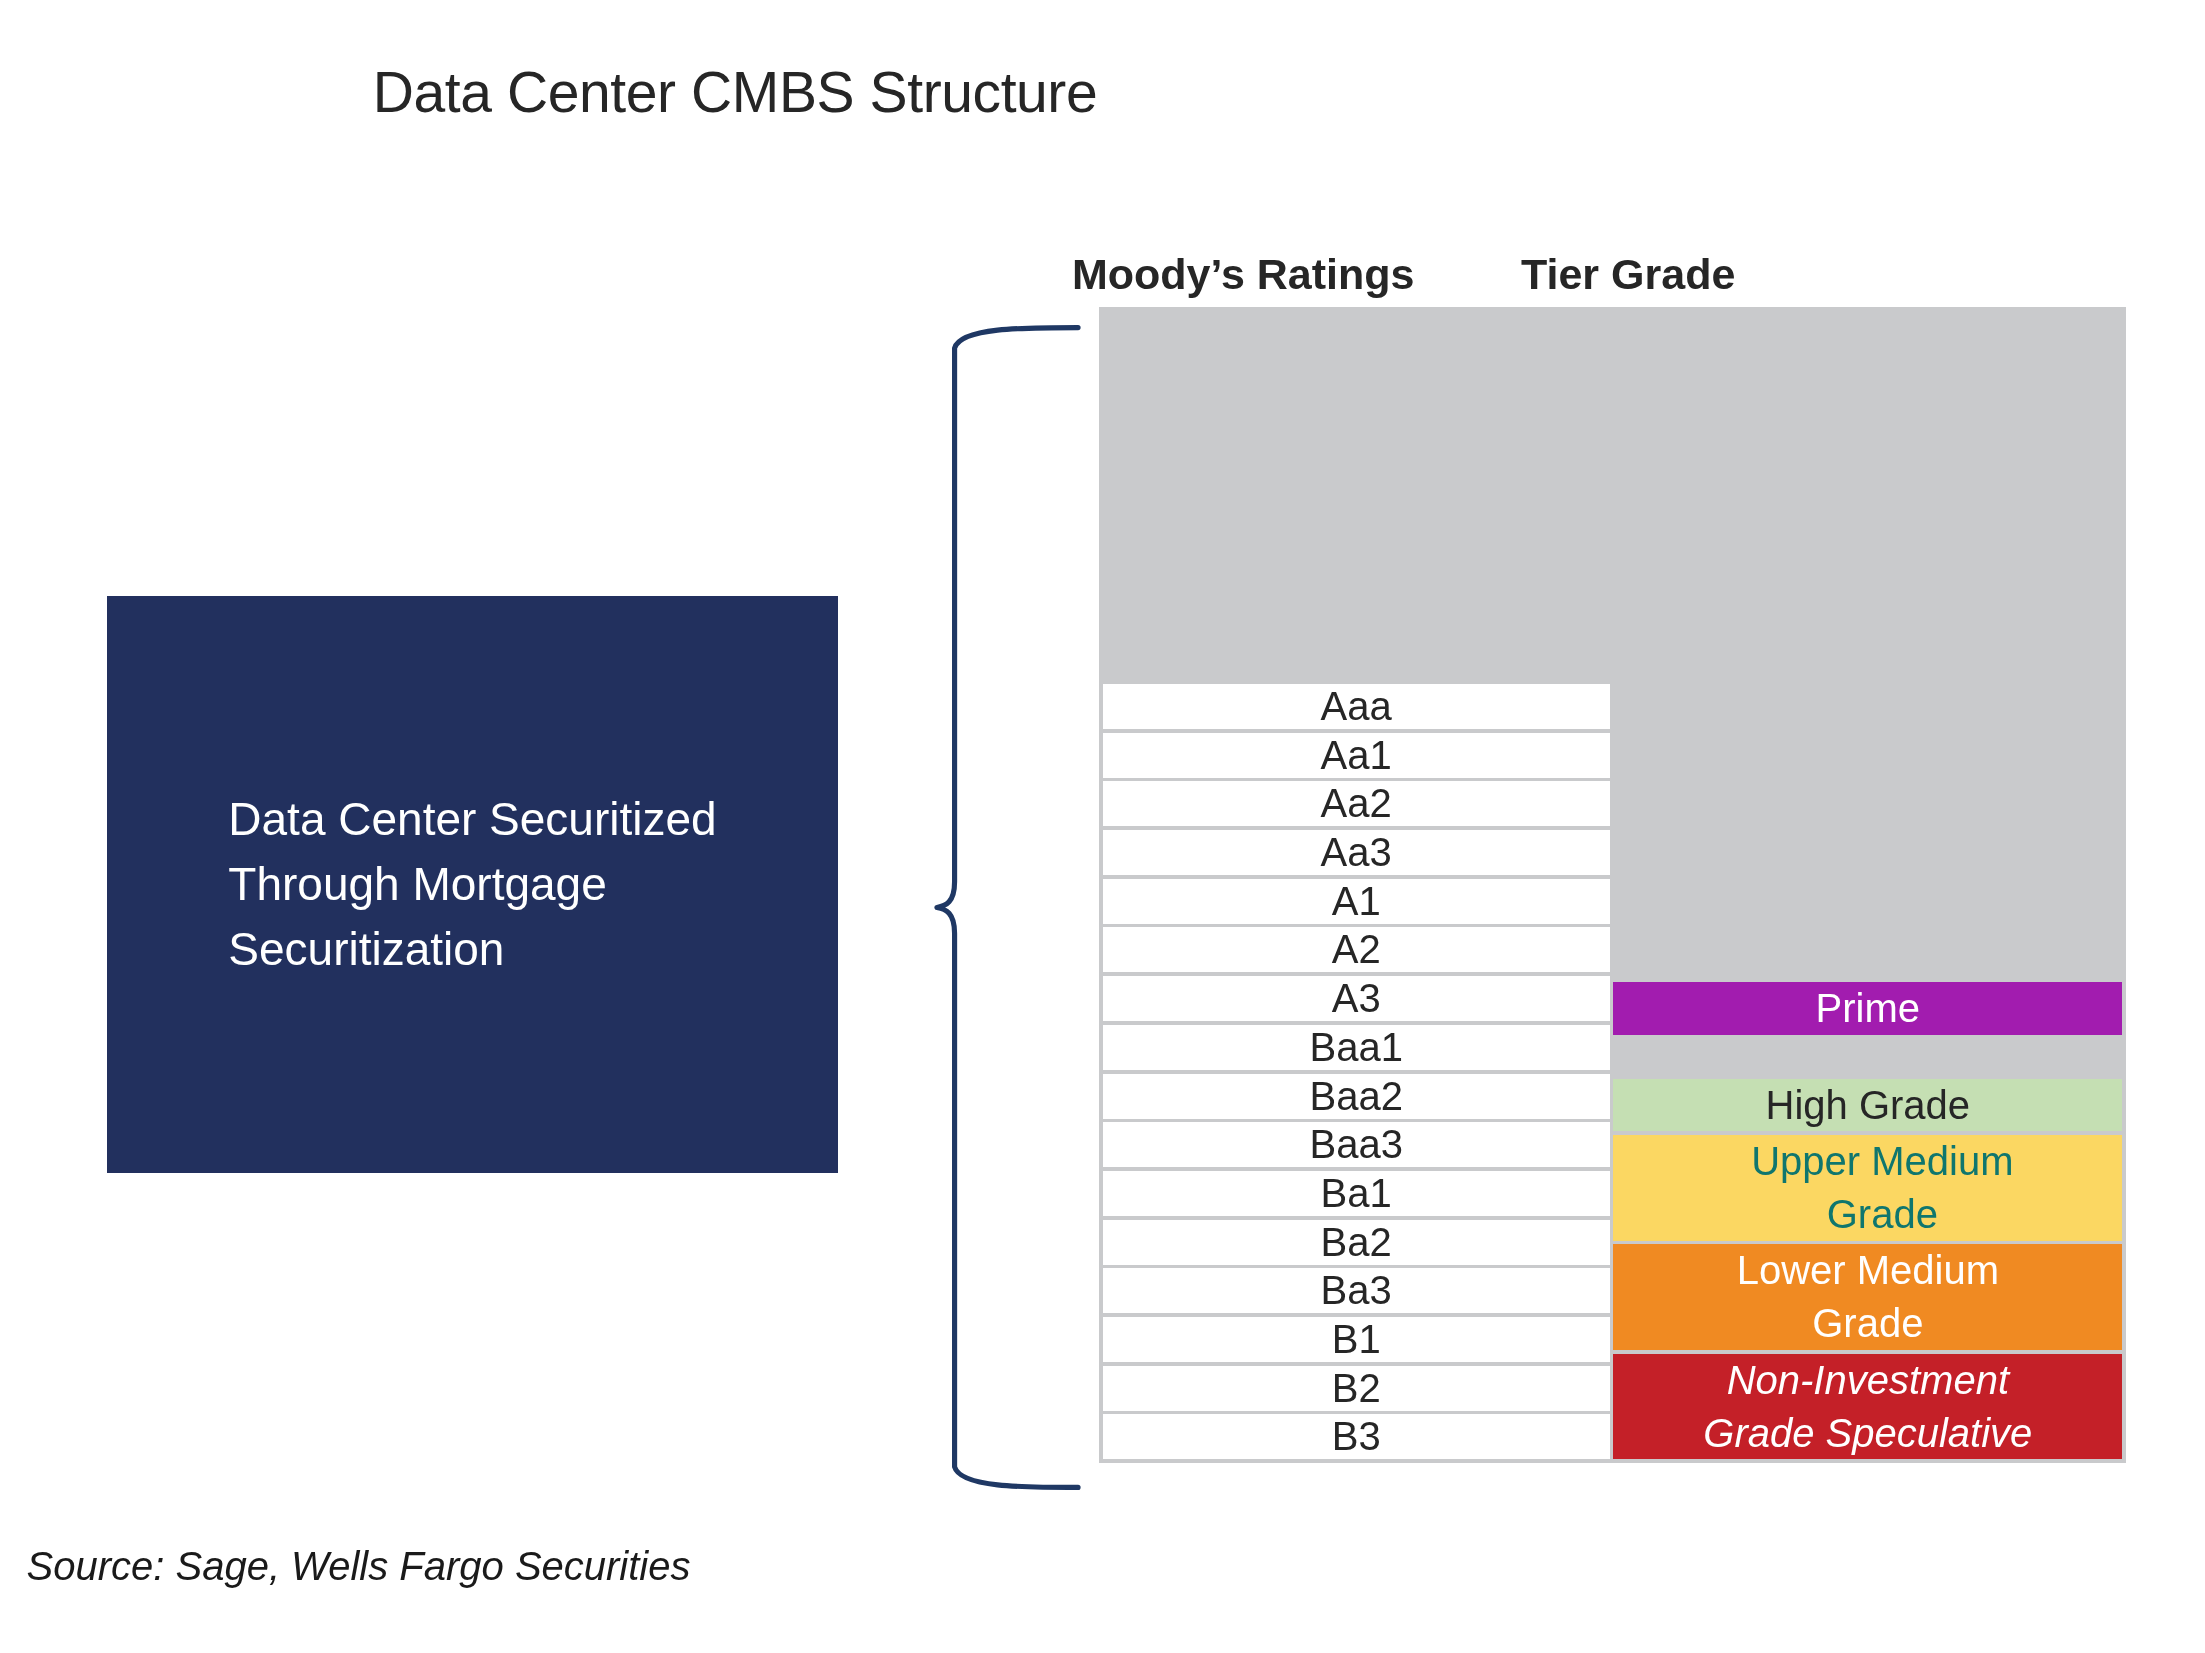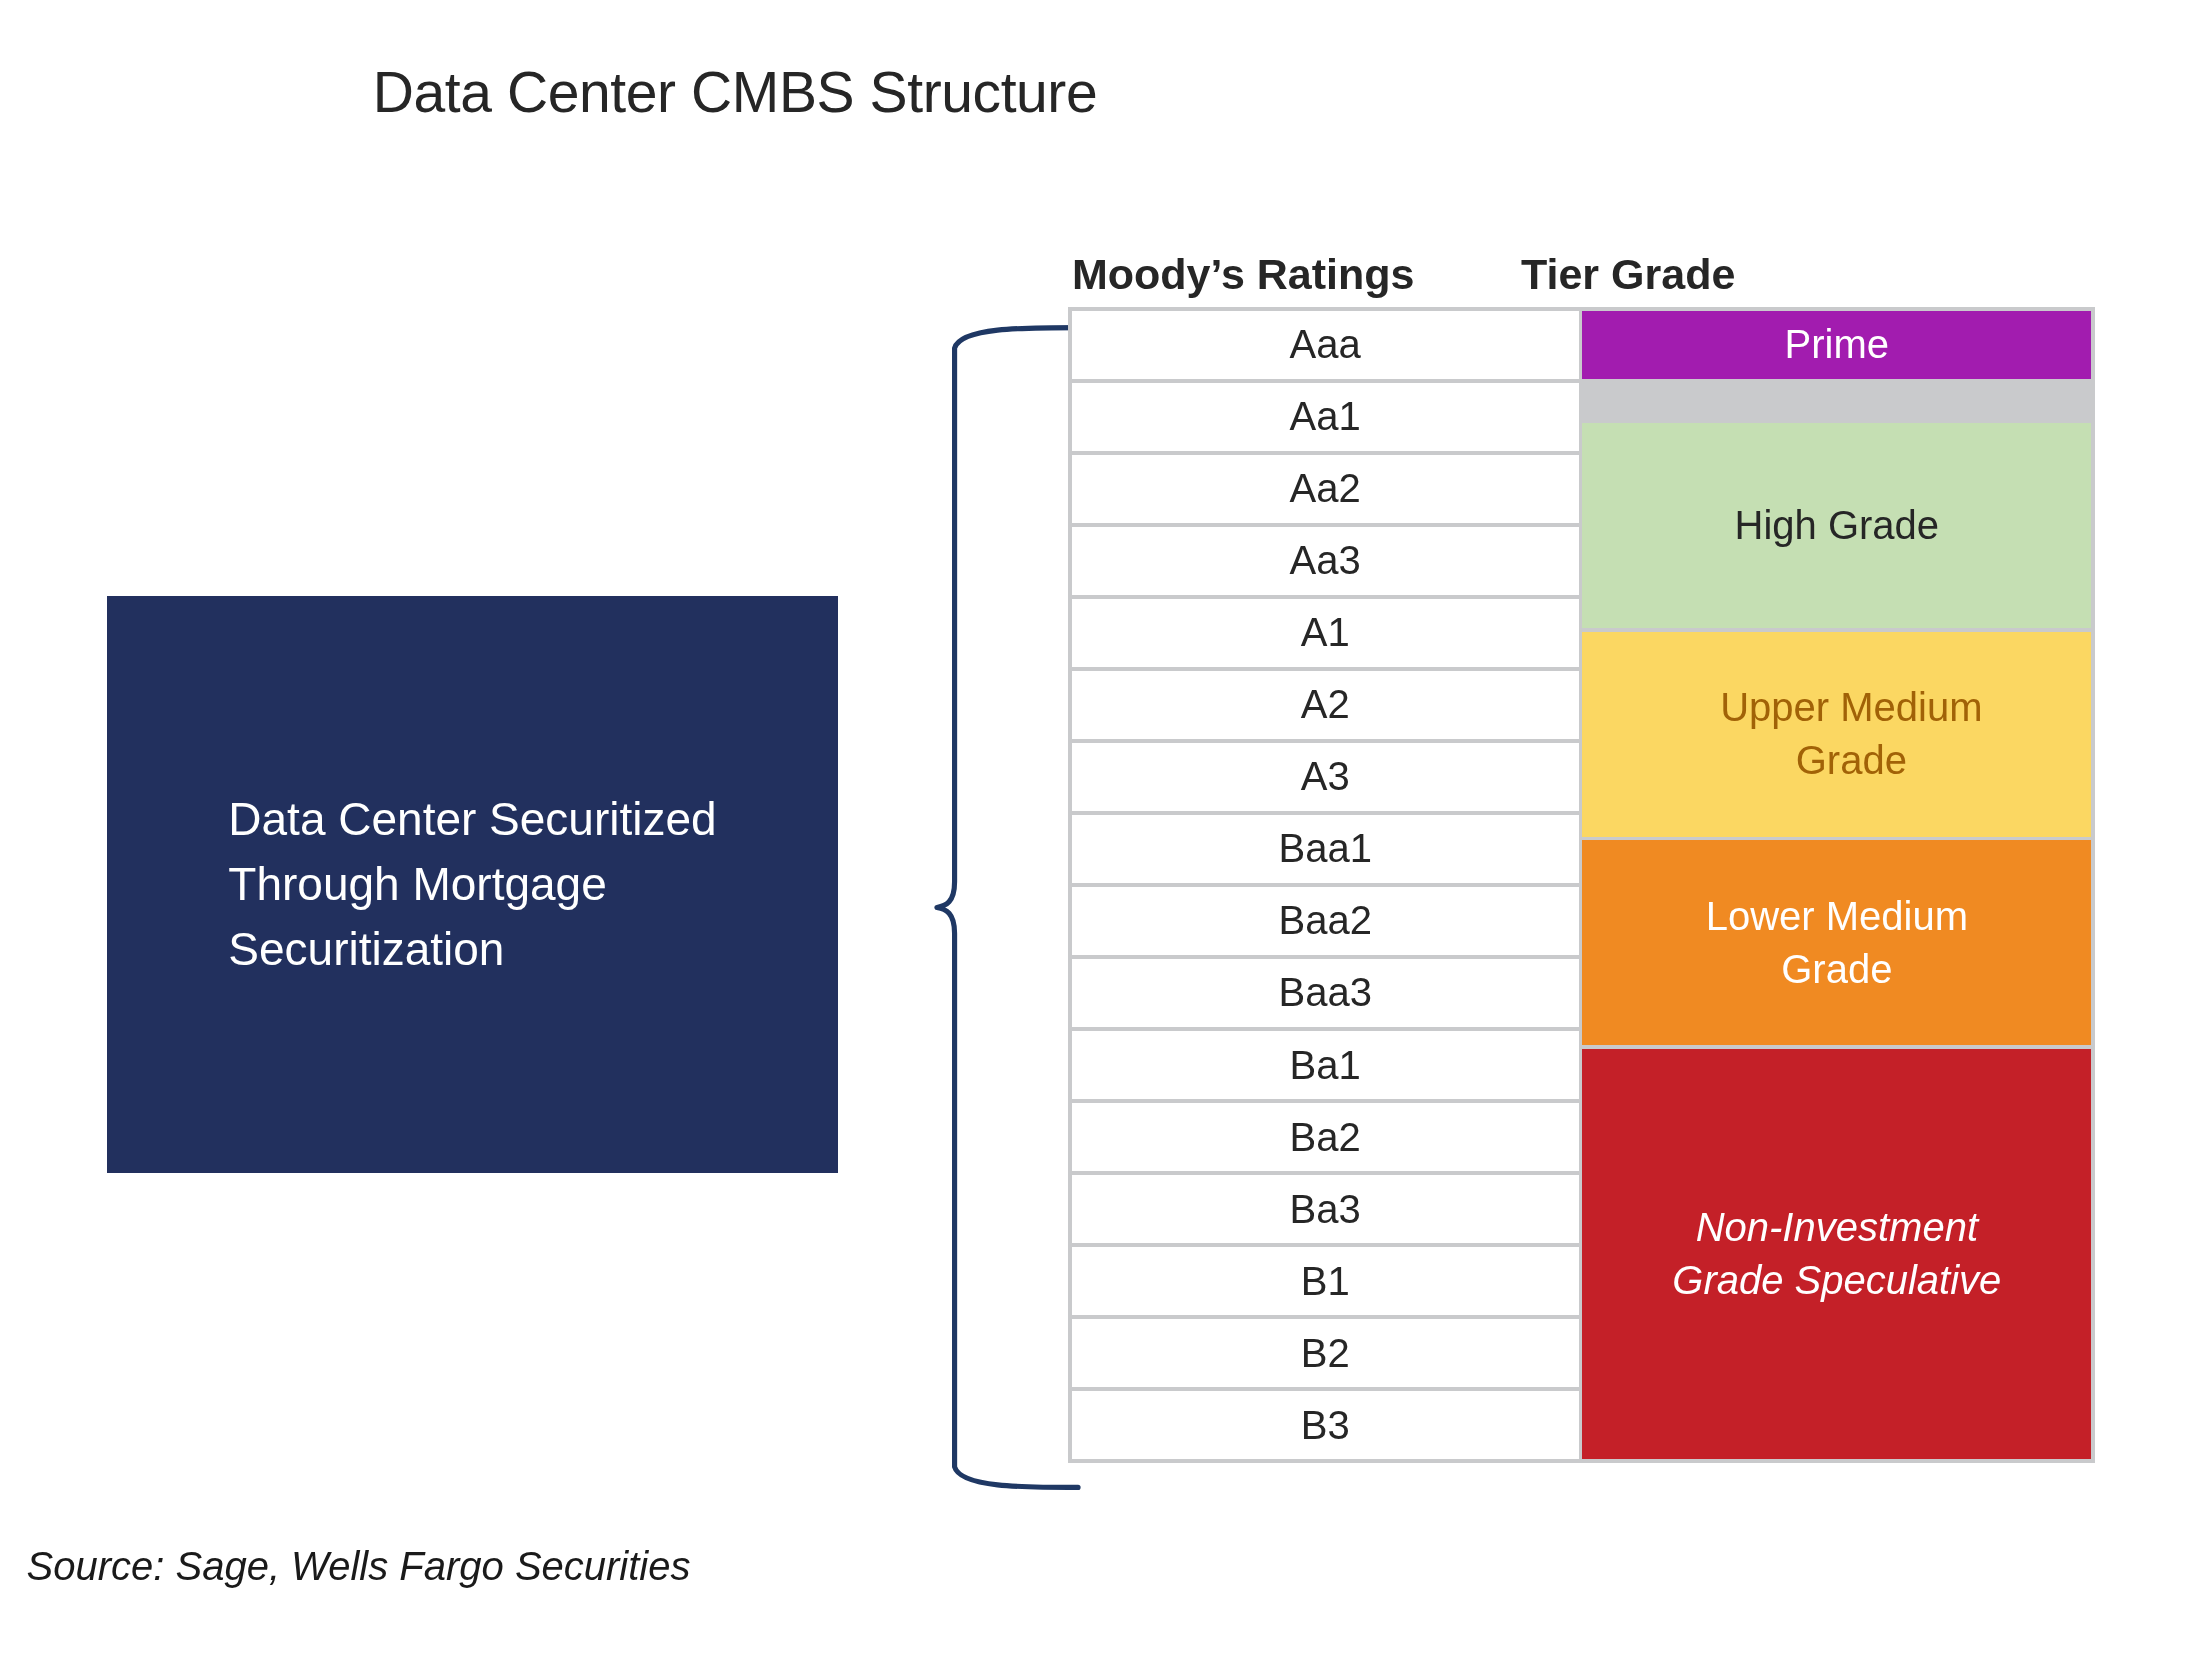--- a/index.html
+++ b/index.html
@@ -66,29 +66,30 @@
     color: #262626;
     text-align: left;
     top: 250px;
   }
   #header-moodys { left: 1072px; width: 512px; }
   #header-tier   { left: 1521px; width: 515px; }
 
   
   #ratings-table {
     position: absolute;
-    left: 1068px;
+    left: 1099px;
     top: 307px;
     width: 1027px;
     height: 1156px;
     display: flex;
     background: #C9CACC;
     box-sizing: border-box;
     padding: 3.7px;
     gap: 3.7px;
+    align-items: flex-end;
   }
   #ratings-column {
     width: 509px;
     display: flex;
     flex-direction: column;
     gap: 3.7px;
   }
   .rating-cell {
     flex: 1;
     background: #ffffff;
@@ -160,21 +161,21 @@
       <div class="rating-cell">Ba1</div>
       <div class="rating-cell">Ba2</div>
       <div class="rating-cell">Ba3</div>
       <div class="rating-cell">B1</div>
       <div class="rating-cell">B2</div>
       <div class="rating-cell">B3</div>
     </div>
   <div id="tier-column">
       <div class="tier-cell" style="flex-grow: 1; flex-basis: 0px; background: #a21caf; color: rgb(255, 255, 255);">Prime</div>
       <div class="tier-cell" style="flex-grow: 3; flex-basis: 0px; background: rgb(197, 223, 179); color: rgb(38, 38, 38); margin-top: 40px;">High Grade</div>
-      <div class="tier-cell" style="flex-grow: 3; flex-basis: 0px; background: rgb(251, 215, 98); color: #a16207; padding-left: 29px;">Upper Medium
+      <div class="tier-cell" style="flex-grow: 3; flex-basis: 0px; background: rgb(251, 215, 98); color: #0f766e; padding-left: 29px;">Upper Medium
 Grade</div>
       <div class="tier-cell" style="flex-grow: 3; flex-basis: 0px; background: rgb(240, 138, 34); color: rgb(255, 255, 255);">Lower Medium
 Grade</div>
       <div class="tier-cell" style="flex-grow: 6; flex-basis: 0px; background: rgb(196, 32, 40); color: rgb(255, 255, 255); font-style: italic;">Non-Investment
 Grade Speculative</div>
     </div>
 </div>
 
 <div id="source-note">Source: Sage, Wells Fargo Securities</div>
 

